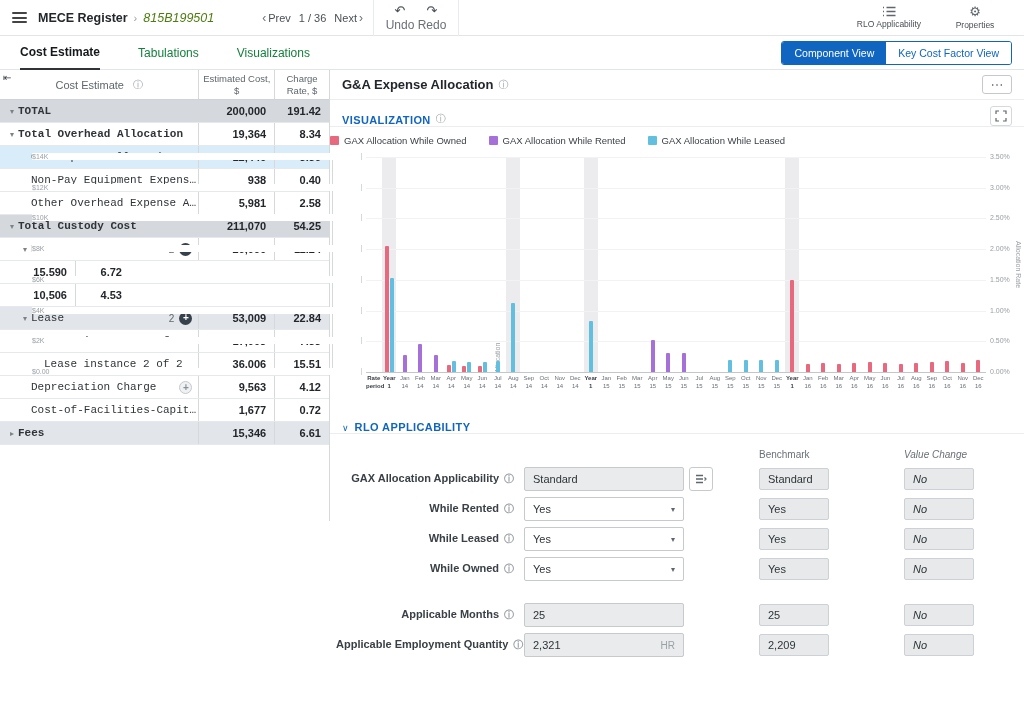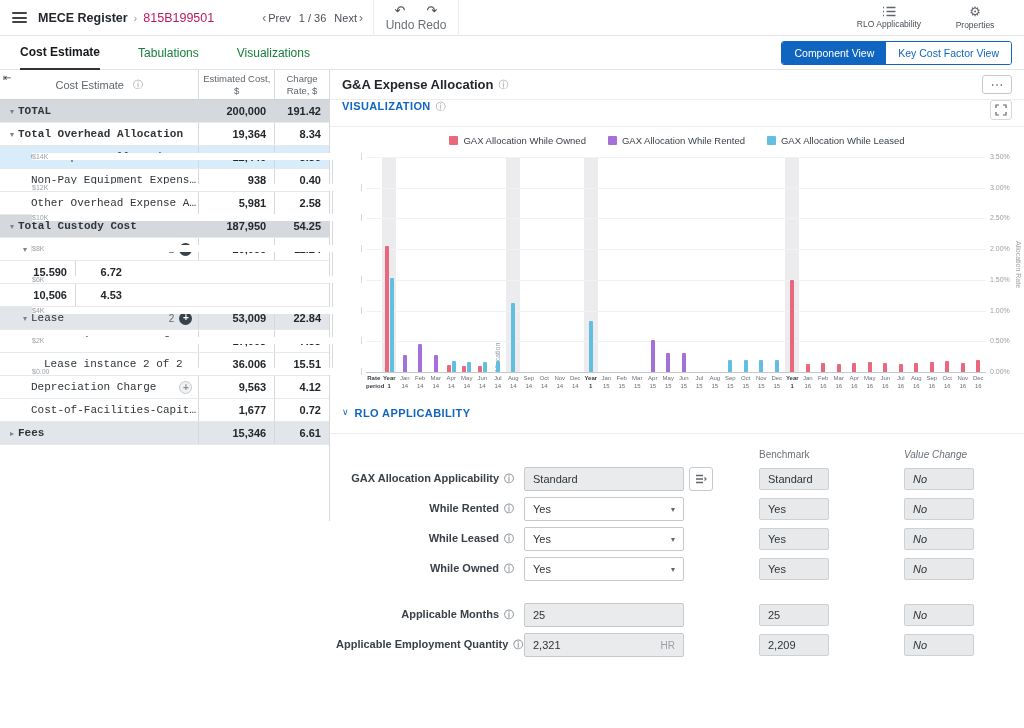--- a/index.html
+++ b/index.html
@@ -8,21 +8,21 @@
   .app { width:1024px; height:521px; position:relative; display:flex; flex-direction:column; }
 
   
   .topbar { height:36px; border-bottom:1px solid #e2e5e8; display:flex; align-items:center; flex:none; }
   .hamb { width:38px; height:36px; display:flex; align-items:center; justify-content:center; cursor:pointer; }
   .hamb .bars { width:15px; }
   .hamb .bars div { height:2px; background:#444; margin:2.5px 0; border-radius:1px; }
   .crumb { display:flex; align-items:center; gap:6px; font-size:12.5px; }
   .crumb .app-name { font-weight:700; color:#23272b; }
   .crumb .sep { color:#9aa0a6; font-size:11px; }
-  .crumb .item { color:#be185d; }
+  .crumb .item { color:#4d7c0f;font-style:italic; }
   .pager { display:flex; align-items:center; gap:8px; margin-left:48px; font-size:11px; color:#4a5056; }
   .pager .navbtn { display:flex; align-items:center; gap:2px; cursor:pointer; color:#4a5056; }
   .pager .arr { font-size:12px; color:#6a7076; }
   .vdiv { width:1px; height:36px; background:#e8eaec; margin:0 10px; flex:none; }
   .histbtn { width:32px; display:flex; flex-direction:column; align-items:center; justify-content:center; cursor:pointer; color:#4a5056; }
   .histbtn .ic { font-size:13px; line-height:13px; }
   .histbtn .cap { font-size:12px; color:#6a7076; margin-top:1px; }
   .top-actions { margin-left:auto; display:flex; align-items:center; padding-right:10px; gap:8px; }
   .top-action { width:78px; display:flex; flex-direction:column; align-items:center; justify-content:center; cursor:pointer; }
   .top-action .cap { font-size:8.5px; color:#4a5056; margin-top:2px; white-space:nowrap; }
@@ -61,28 +61,28 @@
   .addbtn { width:13px; height:13px; border-radius:50%; background:#35414b; color:#fff; font-size:10px; line-height:12px; text-align:center; font-weight:700; cursor:pointer; }
   .addbtn.light { background:#f0f1f2; color:#8a9096; border:1px solid #c5c9cd; line-height:11px; }
   .tval { width:76px; border-right:1px solid #d6d9dc; display:flex; align-items:center; justify-content:flex-end; padding-right:8px; font-weight:700; font-size:11px; color:#23272b; }
   .tval.last { width:54px; border-right:none; }
 
   
   .panel-head { height:30px; border-bottom:1px solid #ebedef; display:flex; align-items:center; padding:0 12px; flex:none; }
   .panel-title { font-size:13px; font-weight:700; color:#23272b; }
   .info { color:#9aa0a6; font-size:10px; margin-left:5px; }
   .more-btn { margin-left:auto; width:30px; height:19px; border:1px solid #c5c9cd; border-radius:3px; display:flex; align-items:center; justify-content:center; color:#5f666d; font-size:13px; cursor:pointer; background:#fff; }
-  .section-head { height:27px; display:flex; align-items:flex-start; padding:0 12px; border-bottom:1px solid #ebedef; flex:none; }
+  .section-head { height:27px; display:flex; align-items:flex-end; padding:0 12px; border-bottom:1px solid #ebedef; flex:none; }
   .section-title { color:#1065c0; font-size:11px; font-weight:700; letter-spacing:.4px; }
   .section-chev { color:#1065c0; font-size:9px; margin-right:6px; }
   .expand-btn { margin-left:auto; width:22px; height:20px; border:1px solid #d6d9dc; border-radius:3px; display:flex; align-items:center; justify-content:center; cursor:pointer; background:#fff; }
 
   
   .chart-wrap { flex:none; position:relative; padding-bottom:6px; }
-  .chart-legend { display:flex; justify-content:center; align-items:center; gap:22px; height:26px; font-size:9.5px; color:#3c4248; }
+  .chart-legend { display:flex; align-items:center; gap:22px; height:26px; font-size:9.5px; color:#3c4248; }
   .leg-item { display:flex; align-items:center; cursor:pointer; }
   .leg-swatch { width:9px; height:9px; border-radius:1px; display:inline-block; margin-right:5px; }
   .chart-outer { position:relative; height:248px; }
   .chart-plot { position:absolute; left:36px; right:38px; top:4px; height:216px; border-bottom:1px solid #c3c7cb; }
   .band { position:absolute; top:0; bottom:0; width:14px; background:#ececee; }
   .gline { position:absolute; left:0; right:0; height:1px; background:#f1f2f3; }
   .bar { position:absolute; bottom:0; border-radius:1px 1px 0 0; }
   .ytick { position:absolute; font-size:7px; color:#9aa0a6; white-space:nowrap; }
   .ytick.left { right:100%; margin-right:4px; }
   .ytick.right { left:100%; margin-left:4px; }
@@ -227,21 +227,21 @@
               <span class="rlabel">Other Overhead Expense Allocation</span>
             </div>
             <div class="tval">5,981</div>
             <div class="tval last">2.58</div>
           </div>
           <div class="trow total">
             <div class="tname" style="padding-left: 6px;">
               <span class="chev">▾</span>
               <span class="rlabel b">Total Custody Cost</span>
             </div>
-            <div class="tval">187,950</div>
+            <div class="tval">211,070</div>
             <div class="tval last">54.25</div>
           </div>
           <div class="trow">
             <div class="tname" style="padding-left: 19px;">
               <span class="chev">▾</span>
               <span class="rlabel">Rent</span>
               <span class="rowtools">
                 <span class="badge">2</span>
                 <span class="addbtn">+</span>
               </span>

